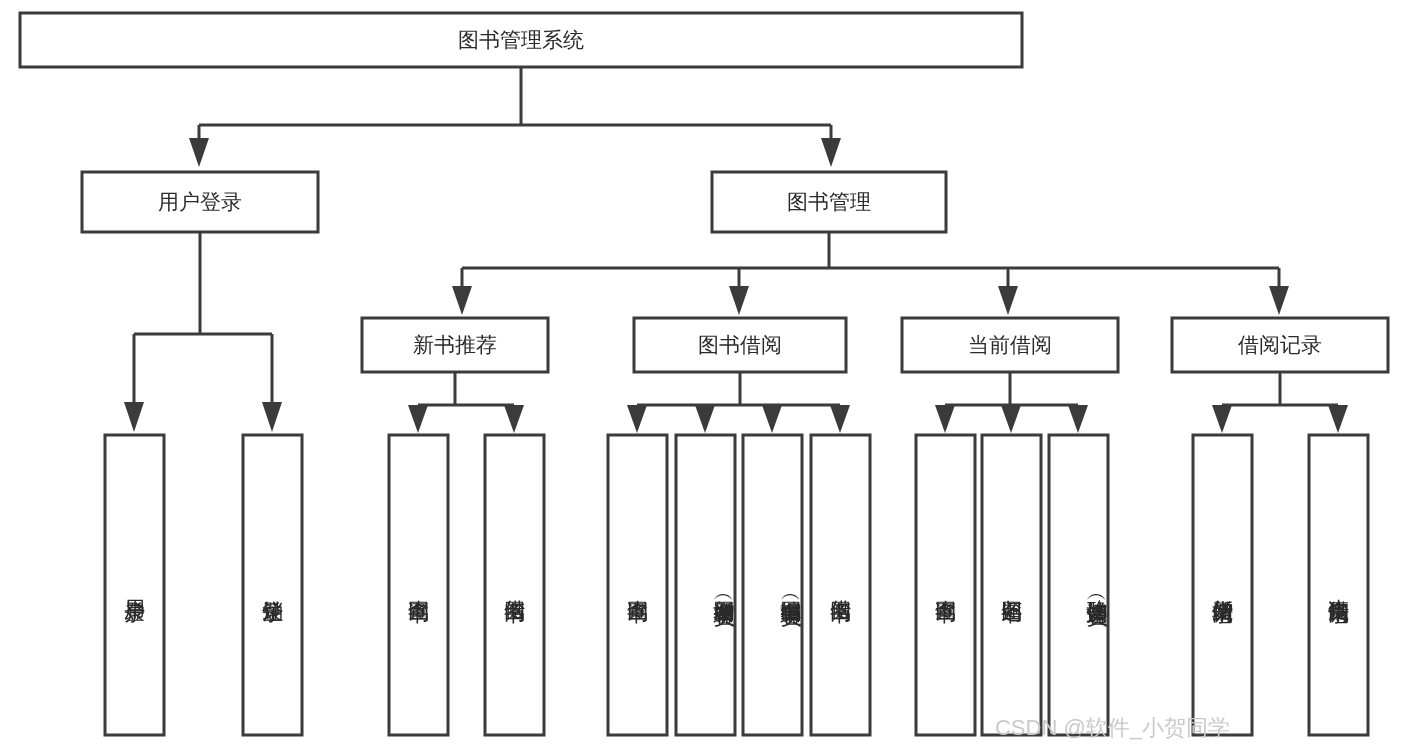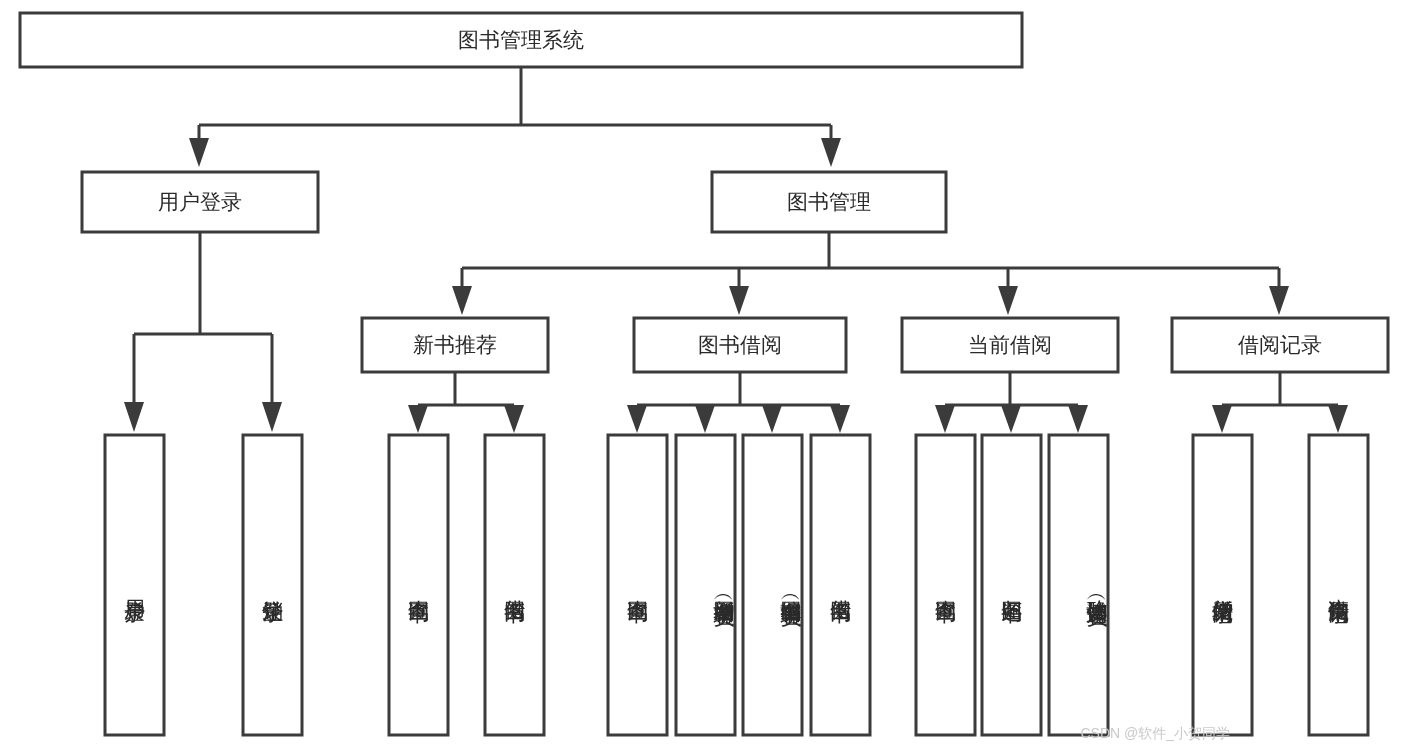--- a/index.html
+++ b/index.html
@@ -70,21 +70,21 @@
     user-select: none;
   }
   .leaf-label.center-v {
     align-items: center;
   }
   #watermark {
     position: absolute;
     right: 8px;
     bottom: 4px;
     font-family: "Liberation Sans", "DejaVu Sans", sans-serif;
-    font-size: 14px;
+    font-size: 22px;
     color: #c9c9c9;
     white-space: nowrap;
     user-select: none;
   }
 </style>
 </head>
 <body>
 
 <div id="diagram-root">
 

